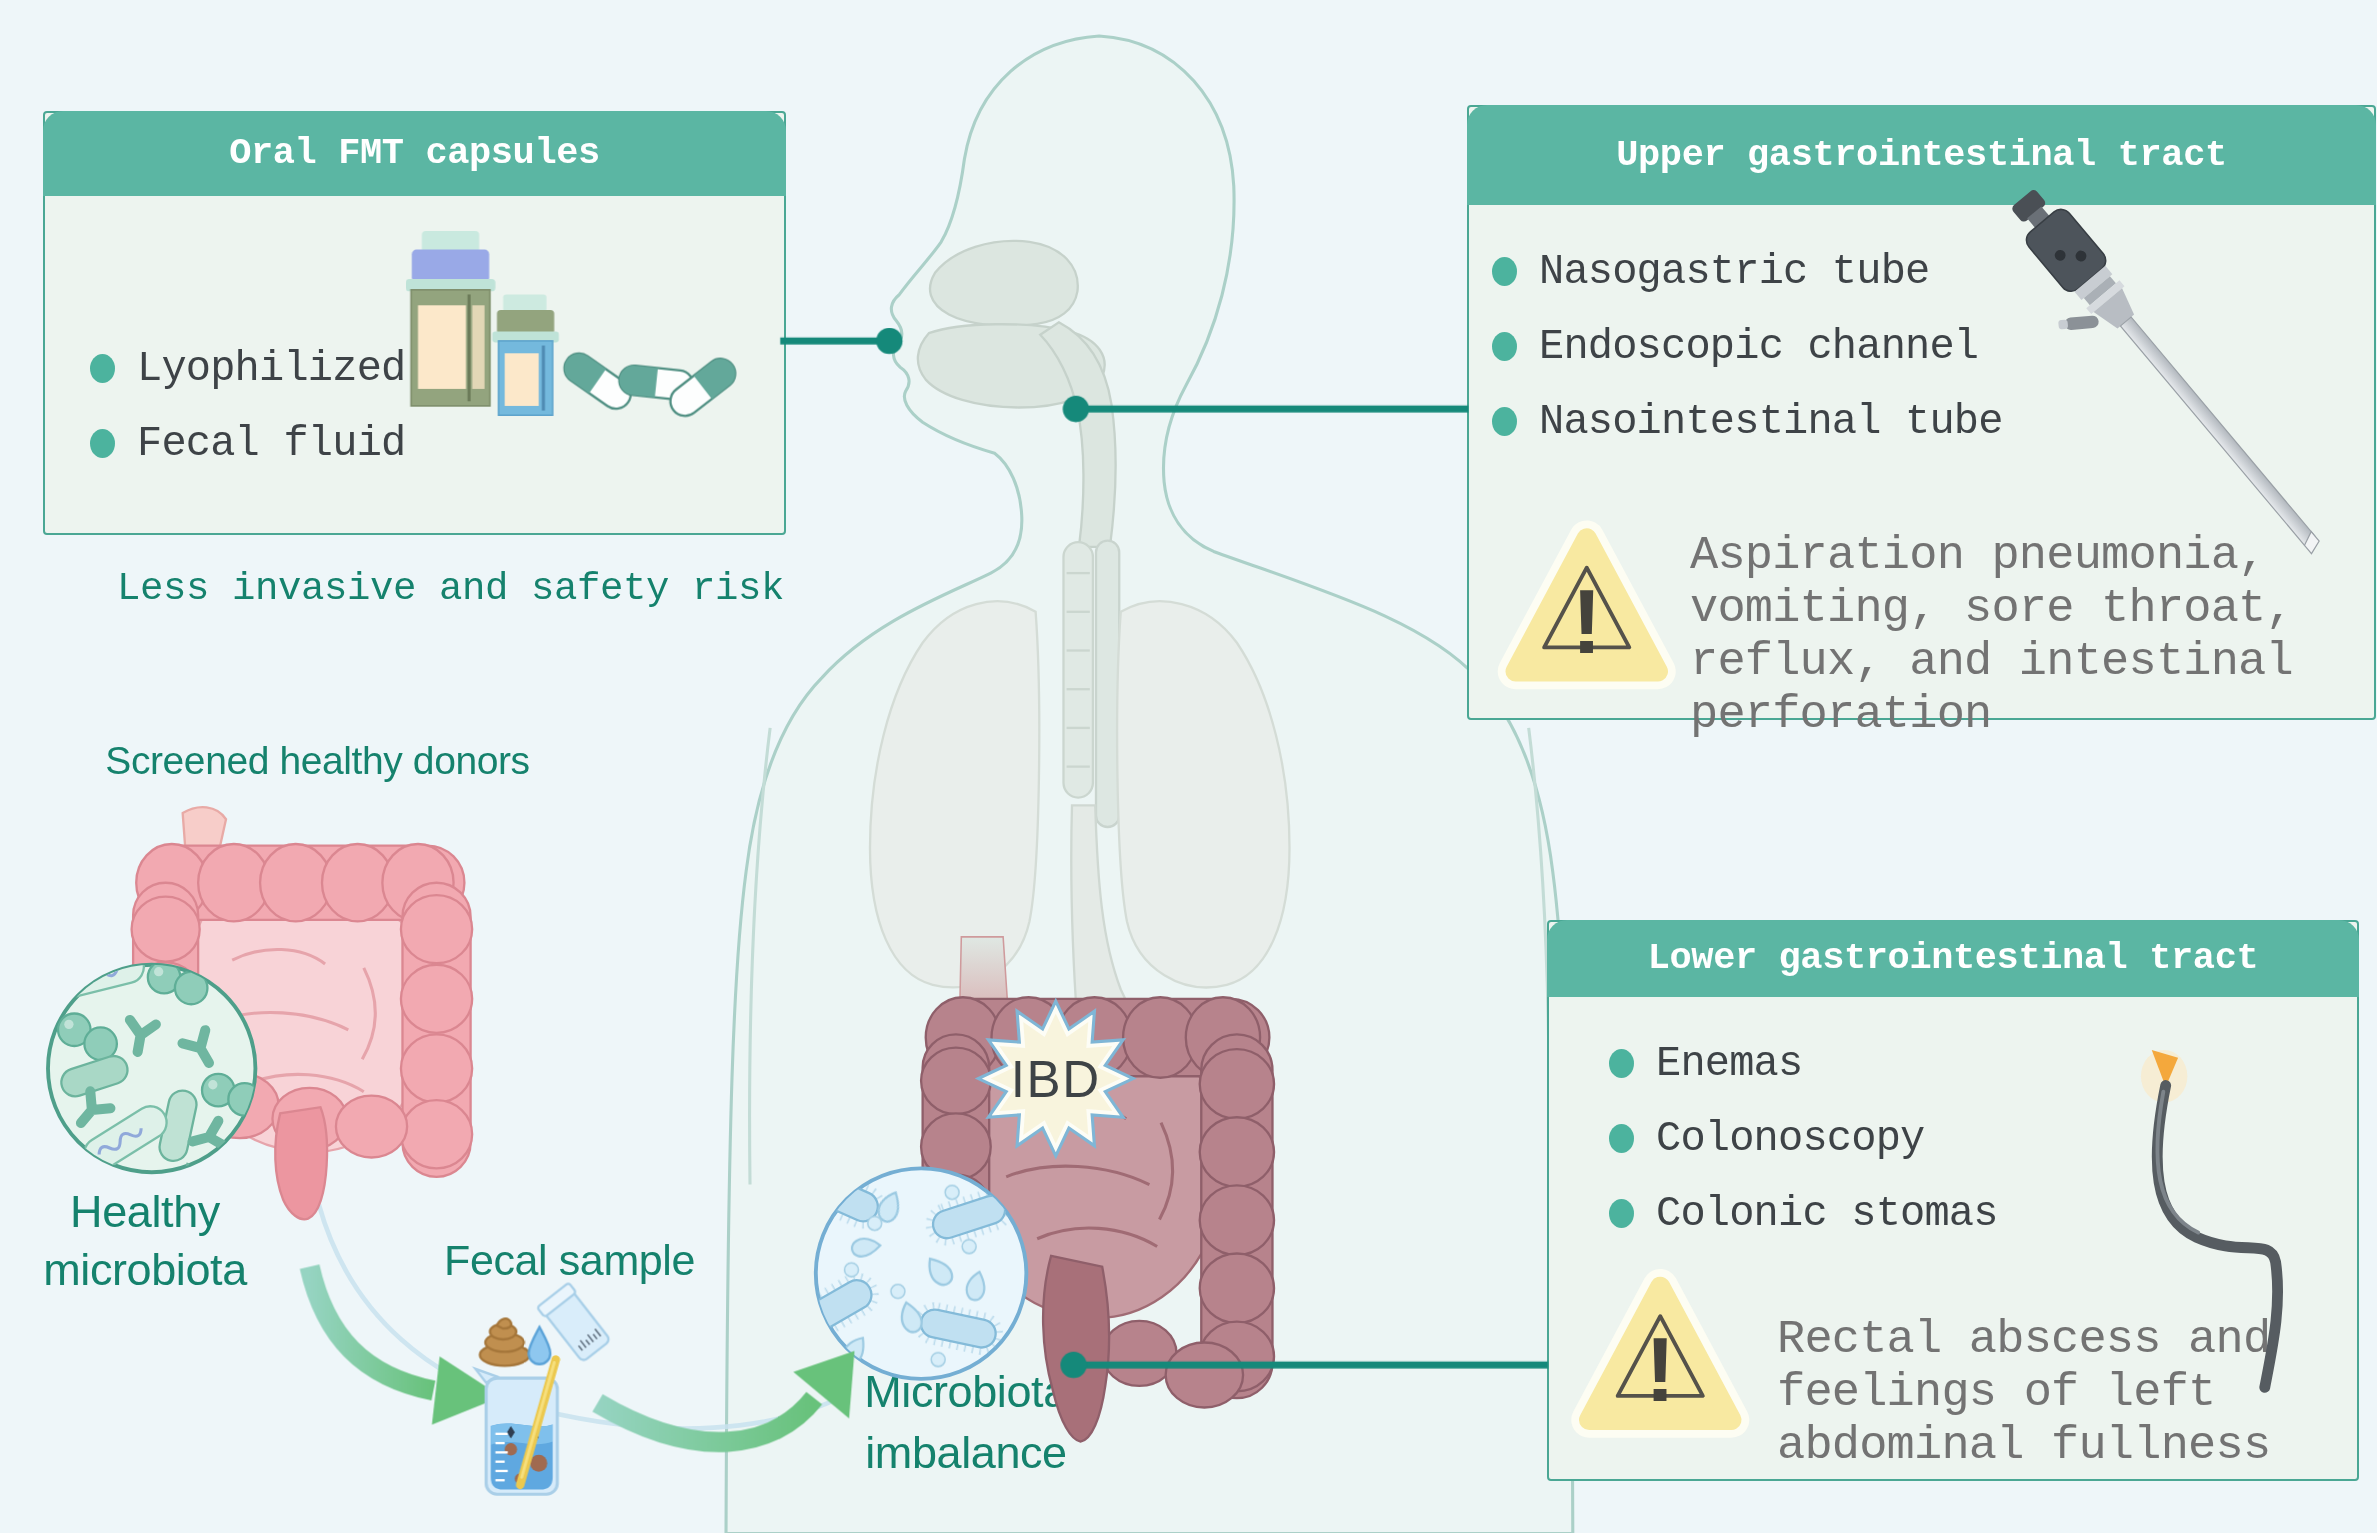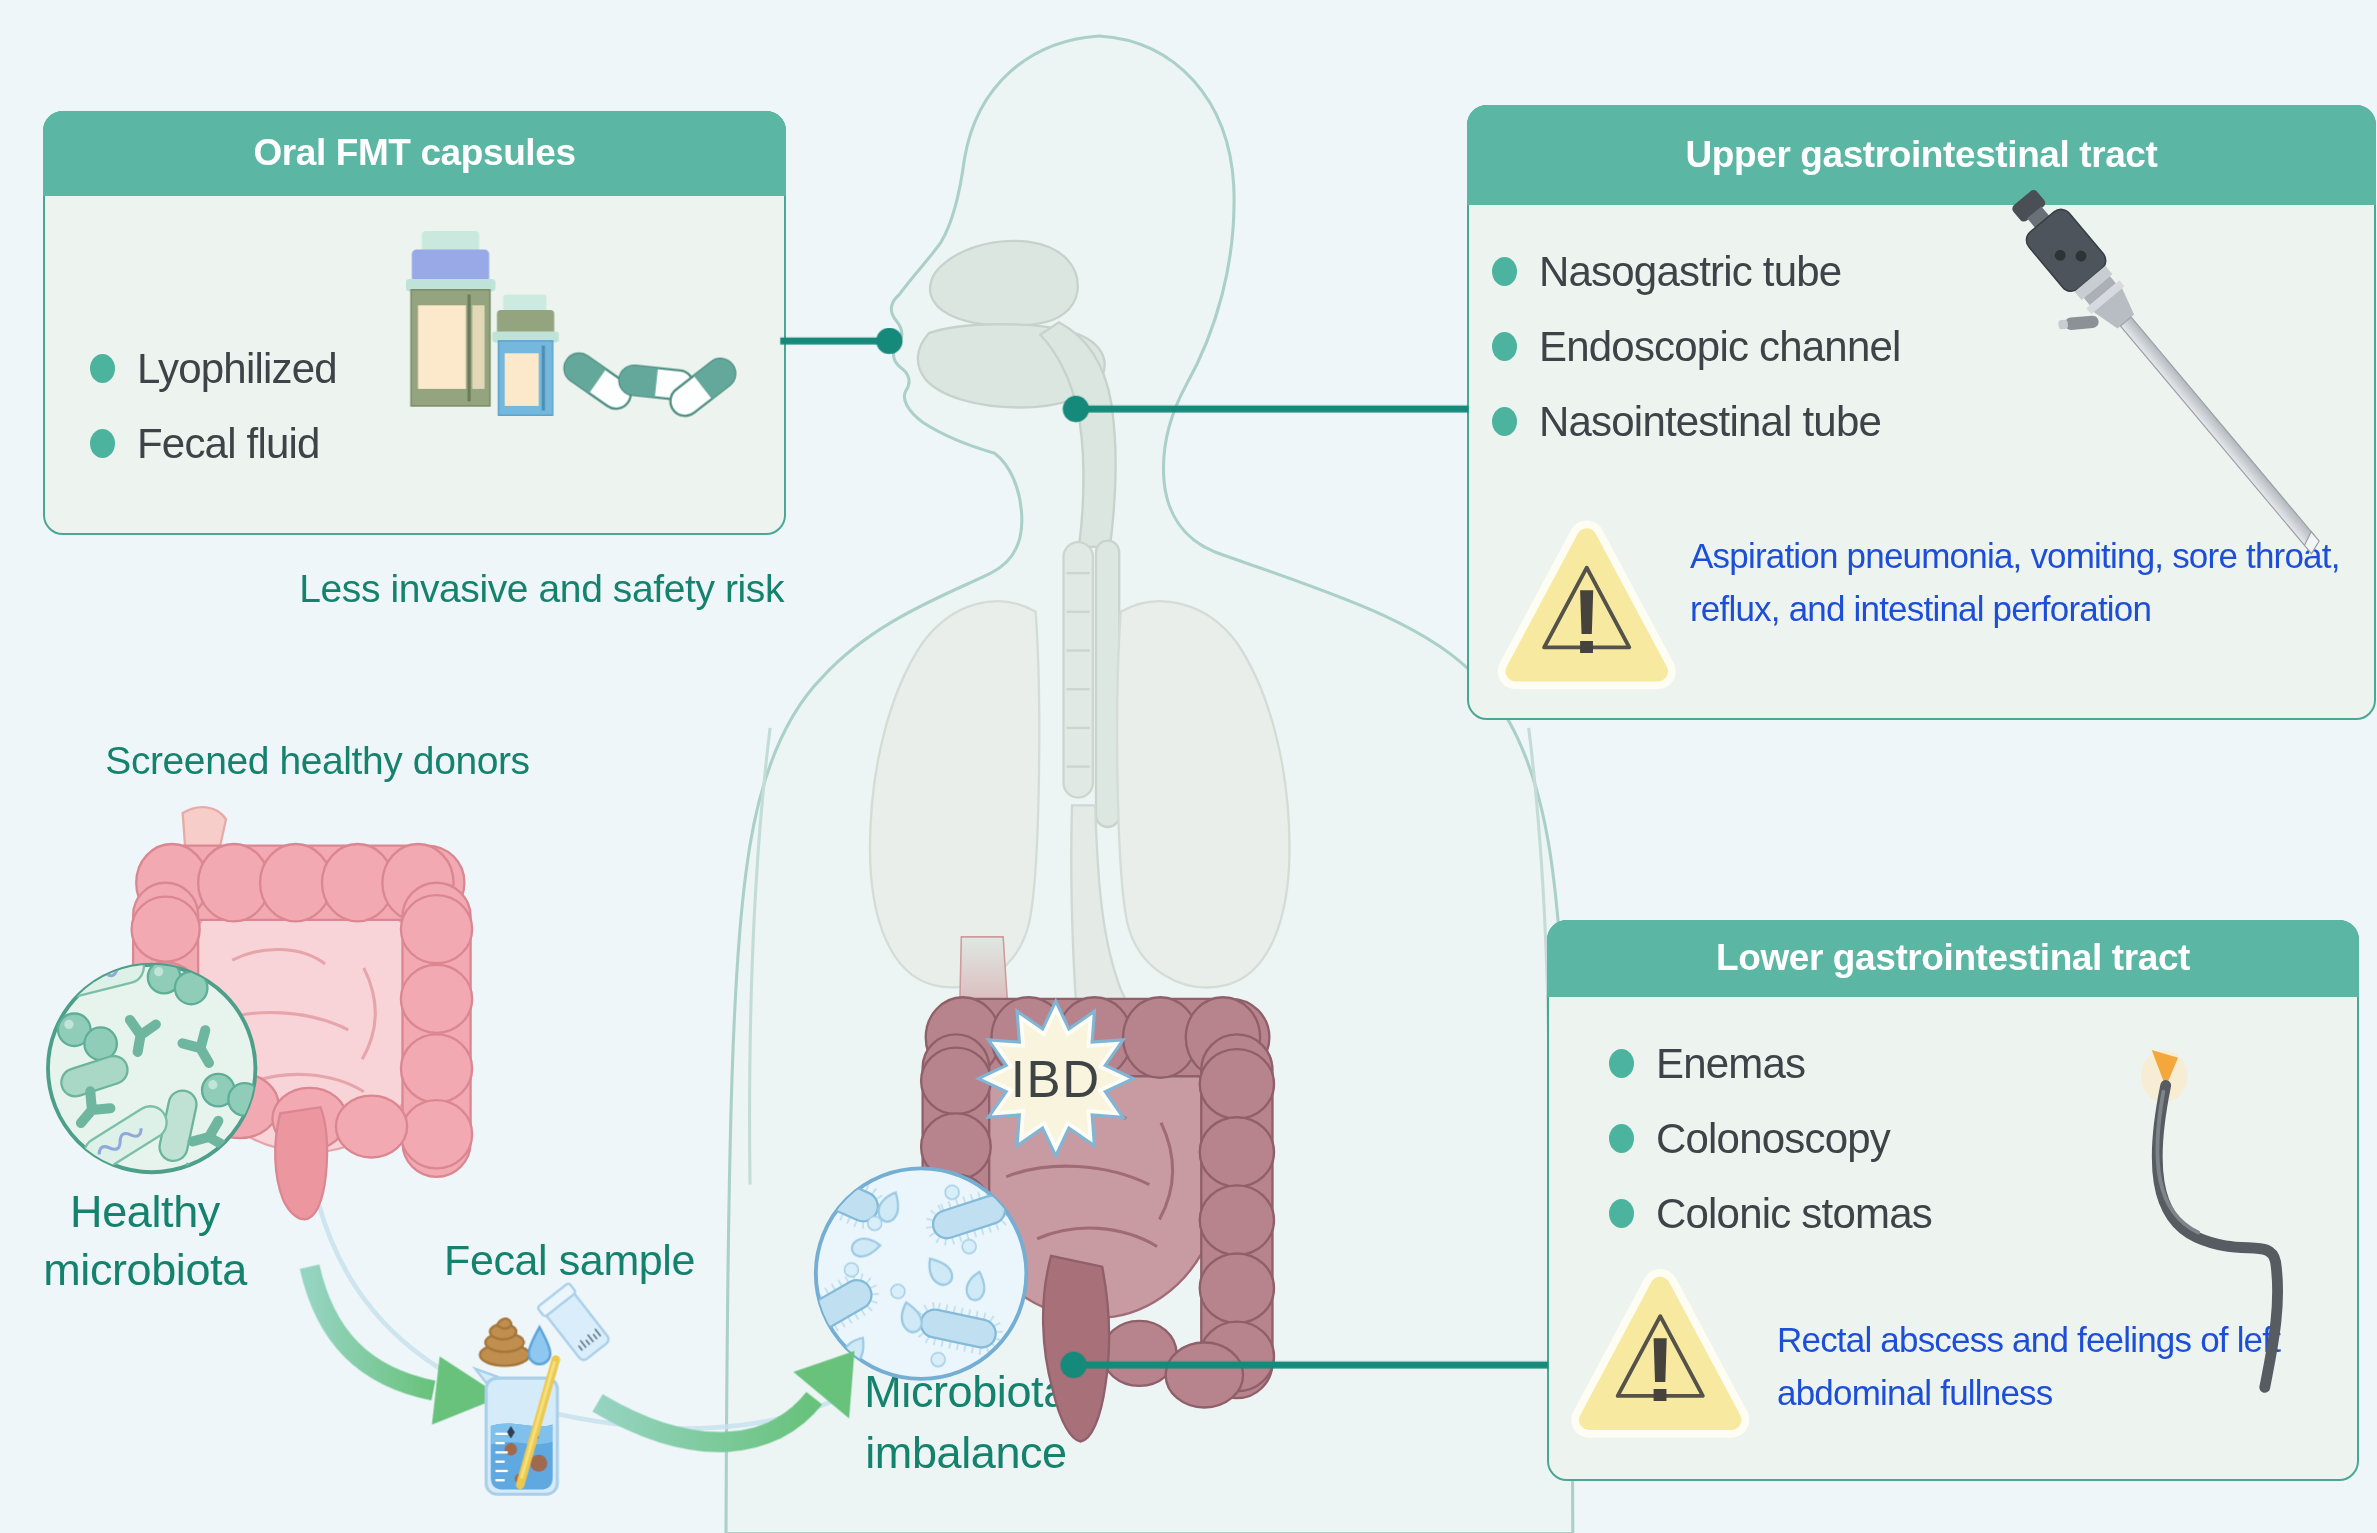--- a/index.html
+++ b/index.html
@@ -1,28 +1,28 @@
 <!DOCTYPE html>
 <html style="font-size:12.4px"><head>
 <meta charset="utf-8">
 <style>
   html,body{margin:0;padding:0;background:#dfe9ee;}
   #canvas{position:relative;width:2377px;height:1534px;background:#eef6f9;overflow:hidden;
           font-family:"Liberation Sans",sans-serif;}
   svg.layer{position:absolute;left:0;top:0;pointer-events:none;}
-  .box{position:absolute;background:#edf4ef;border:2.3px solid #4aa794;border-radius:20px;z-index:2;}
+  .box{position:absolute;background:#edf4ef;border:2.3px solid #4aa794;border-radius:4px;z-index:2;font-family:Liberation Mono, monospace;}
   .box-header{position:absolute;left:-2.3px;top:-2.3px;right:-2.3px;height:85px;background:#5bb6a3;
               border-radius:20px 20px 0 0;display:flex;align-items:center;justify-content:center;}
   .box-title{color:#ffffff;font-size:37px;font-weight:700;letter-spacing:-0.4px;}
   ul.blist{list-style:none;margin:0;padding:0;position:absolute;}
   ul.blist li{display:flex;align-items:center;height:75px;}
   .bdot{width:25px;height:29px;border-radius:50%;background:#4cb39e;margin-right:22px;flex:0 0 auto;}
   .btxt{font-size:42px;color:#3e4347;letter-spacing:-0.8px;white-space:nowrap;}
   .note{position:absolute;width:100%;text-align:right;color:#15826d;font-size:39px;letter-spacing:-0.4px;}
-  .warntxt{position:absolute;color:#1d4ed8;font-size:35px;line-height:53px;letter-spacing:-0.8px;}
+  .warntxt{position:absolute;color:#737373;font-size:47px;line-height:53px;letter-spacing:-0.8px;}
   .glabel{position:absolute;color:#15826d;text-align:center;letter-spacing:-0.4px;z-index:2;}
   .glabel .l{display:block;}
 </style>
 </head>
 <body>
 
 <div id="canvas">
 
   <svg class="layer" width="2377" height="1534" viewBox="0 0 3071 1981" style="z-index:1">
     <defs>

